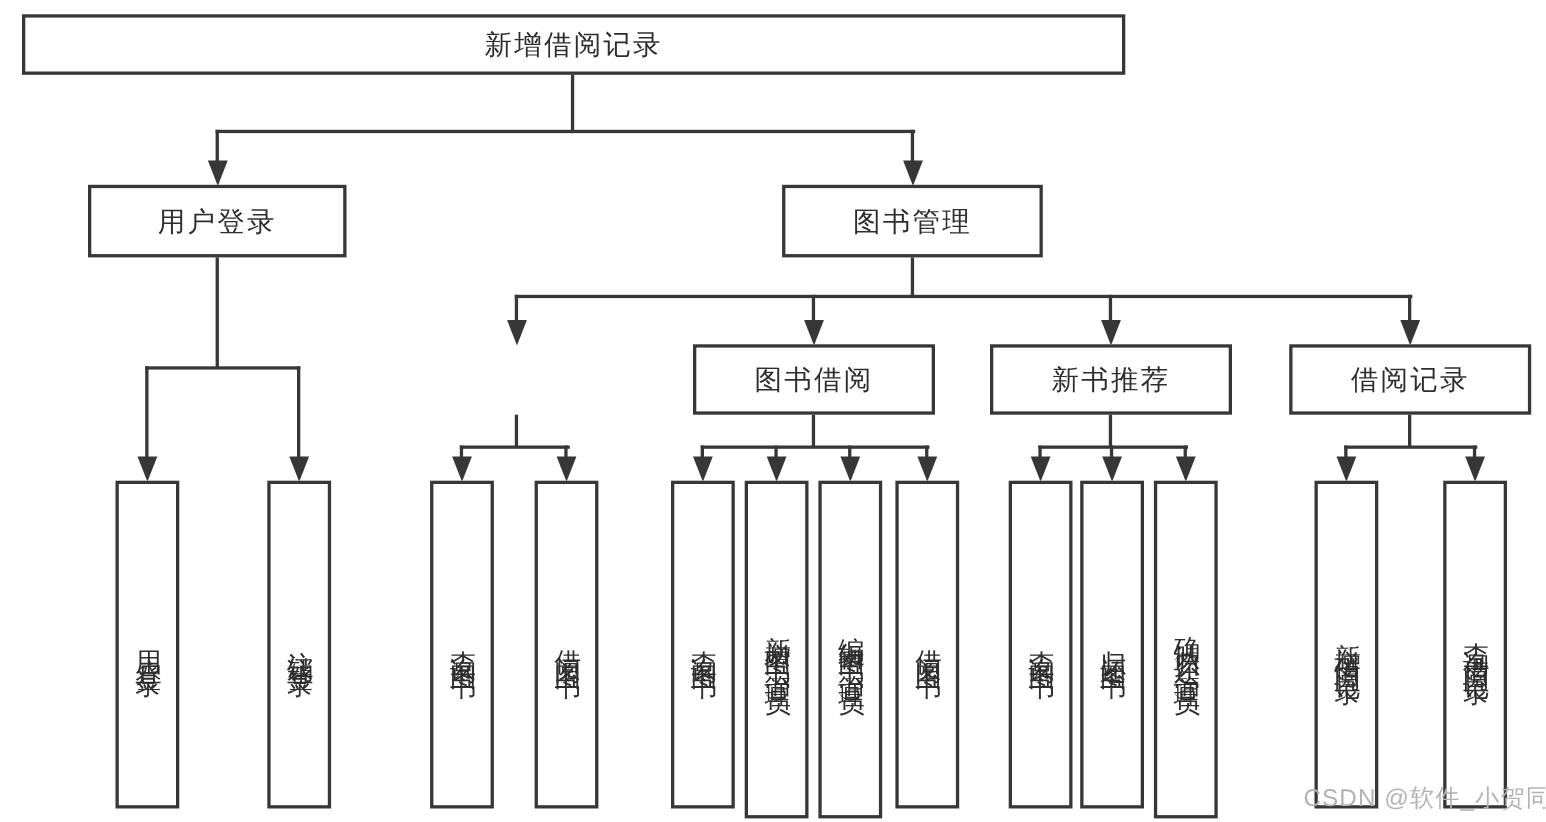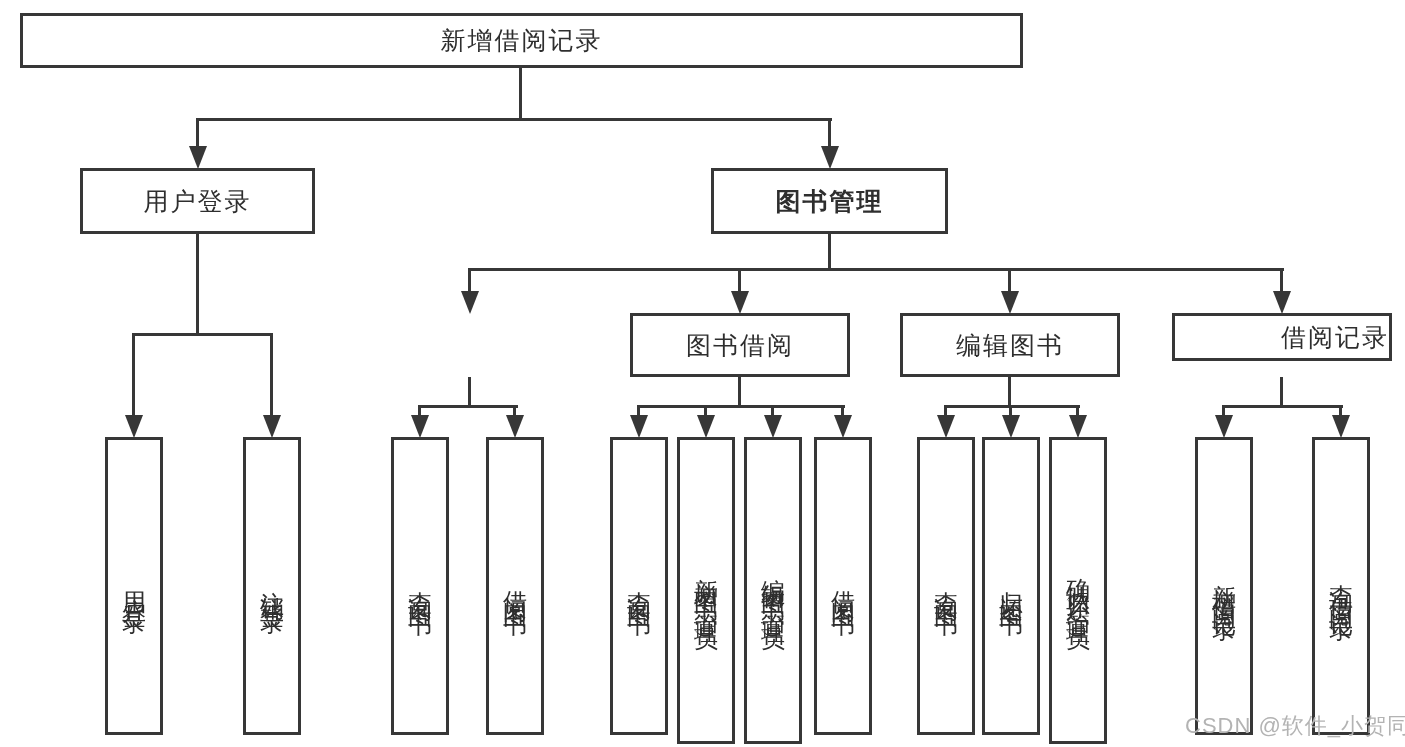--- a/index.html
+++ b/index.html
@@ -31,21 +31,21 @@
   <div class="vline" style="left:519px;top:68px;height:53px;"></div>
   <div class="hline" style="left:196px;top:118px;width:636px;"></div>
   <div class="vline" style="left:196px;top:118px;height:32px;"></div>
   <div class="arrow" style="left:189px;top:146px;"></div>
   <div class="vline" style="left:828px;top:118px;height:32px;"></div>
   <div class="arrow" style="left:821px;top:146px;"></div>
 
   <div class="box hbox" style="left:80px;top:168px;width:235px;height:66px;">
     <span class="lbl">用户登录</span>
   </div>
-  <div class="box hbox" style="left:711px;top:168px;width:237px;height:66px;font-weight:bold;">
+  <div class="box hbox" style="left:711px;top:168px;width:237px;height:66px;">
     <span class="lbl">图书管理</span>
   </div>
 
   <div class="vline" style="left:196px;top:234px;height:101px;"></div>
   <div class="hline" style="left:132px;top:333px;width:141px;"></div>
   <div class="vline" style="left:132px;top:333px;height:84px;"></div>
   <div class="arrow" style="left:125px;top:415px;"></div>
   <div class="vline" style="left:270px;top:333px;height:84px;"></div>
   <div class="arrow" style="left:263px;top:415px;"></div>
 
@@ -57,23 +57,23 @@
   <div class="arrow" style="left:731px;top:291px;"></div>
   <div class="vline" style="left:1008px;top:268px;height:26px;"></div>
   <div class="arrow" style="left:1001px;top:291px;"></div>
   <div class="vline" style="left:1280px;top:268px;height:26px;"></div>
   <div class="arrow" style="left:1273px;top:291px;"></div>
 
   <div class="box hbox" style="left:630px;top:313px;width:220px;height:64px;justify-content:center;">
     <span class="lbl">图书借阅</span>
   </div>
   <div class="box hbox" style="left:900px;top:313px;width:220px;height:64px;">
-    <span class="lbl">编辑图书</span>
+    <span class="lbl">新书推荐</span>
   </div>
-  <div class="box hbox" style="left:1172px;top:313px;width:220px;height:48px;justify-content:flex-end;">
+  <div class="box hbox" style="left:1172px;top:313px;width:220px;height:64px;">
     <span class="lbl">借阅记录</span>
   </div>
 
   <div class="vline" style="left:468px;top:377px;height:30px;"></div>
   <div class="hline" style="left:418px;top:405px;width:100px;"></div>
   <div class="vline" style="left:418px;top:405px;height:13px;"></div>
   <div class="arrow" style="left:411px;top:415px;"></div>
   <div class="vline" style="left:513px;top:405px;height:13px;"></div>
   <div class="arrow" style="left:506px;top:415px;"></div>
 

